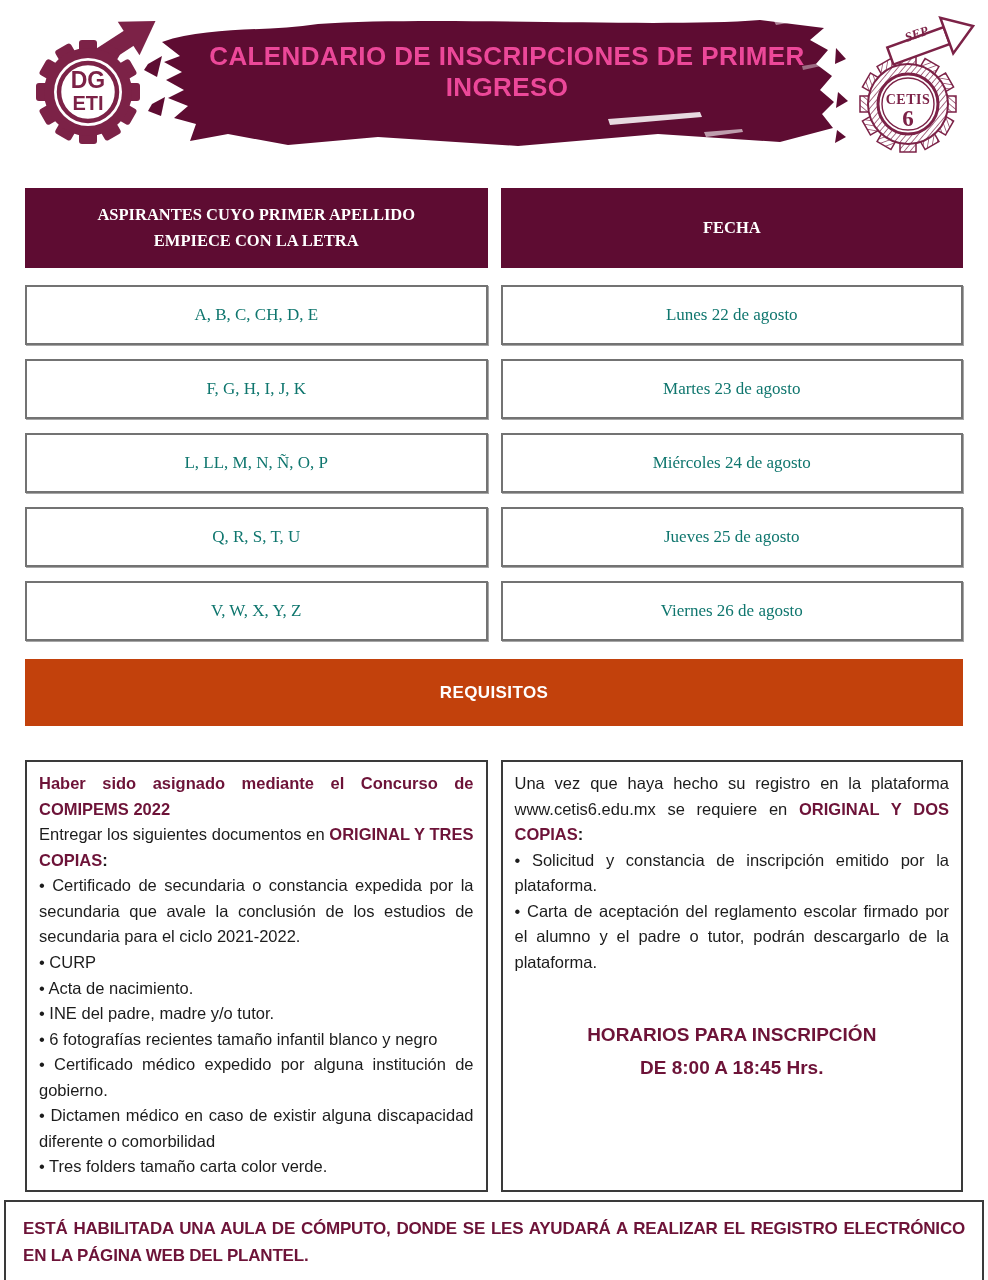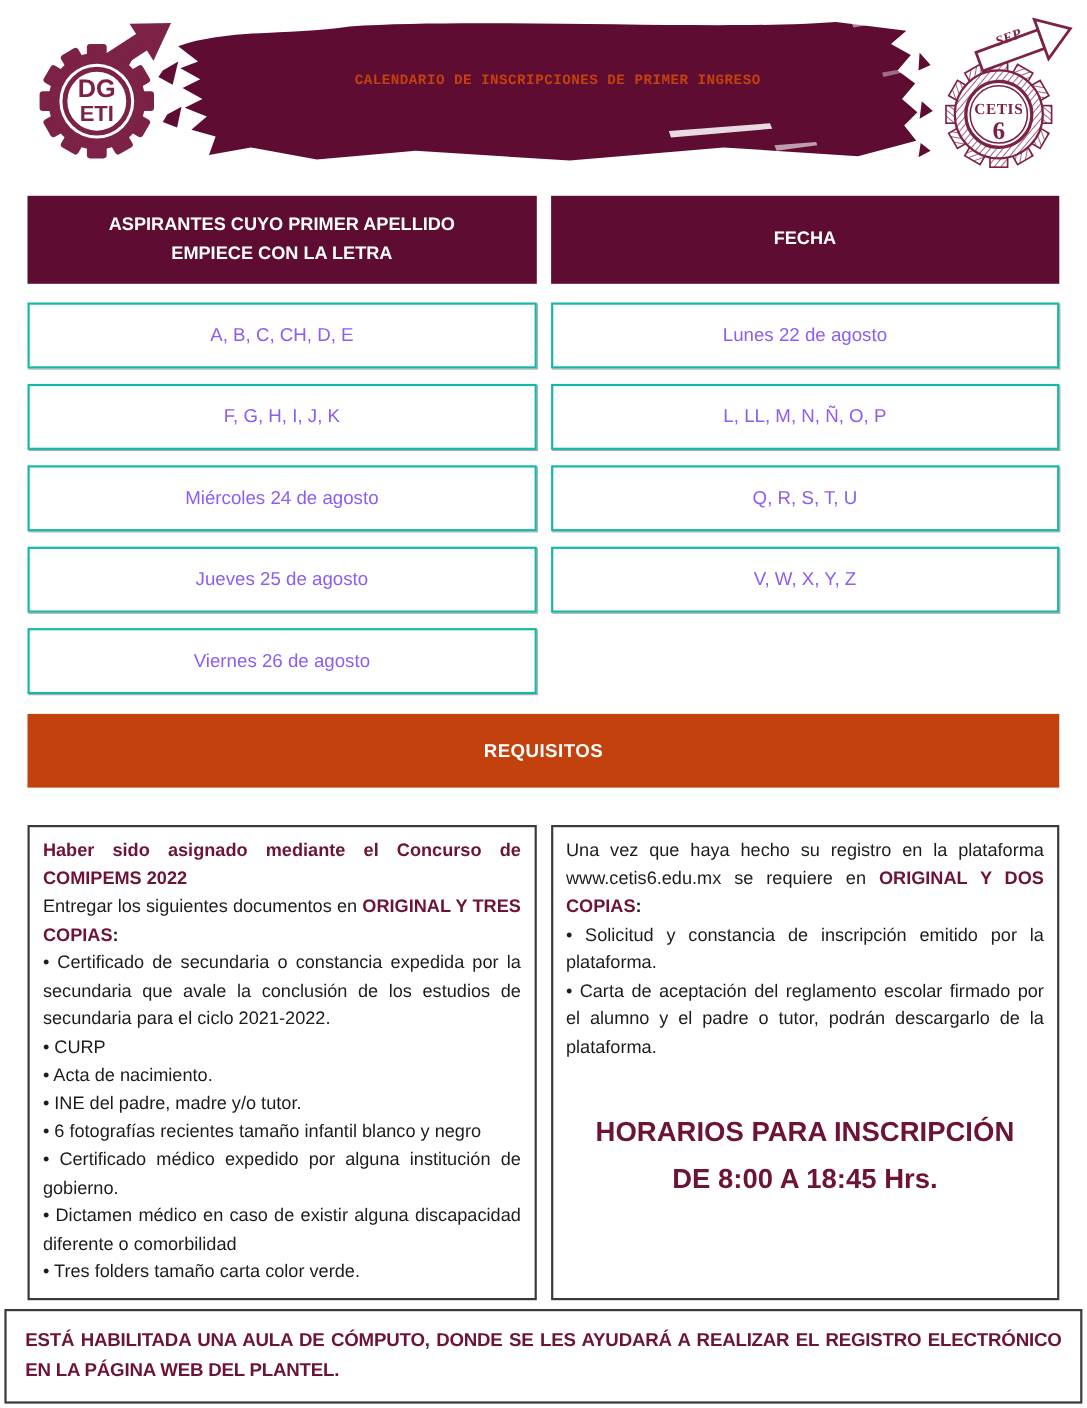--- a/index.html
+++ b/index.html
@@ -9,54 +9,54 @@
   }
   
   .header{position:relative;height:168px;}
   .logo-dgeti{position:absolute;left:28px;top:6px;width:132px;height:146px;}
   .logo-cetis{position:absolute;left:856px;top:14px;width:120px;height:152px;}
   .banner{position:absolute;left:138px;top:6px;width:712px;height:152px;}
   .banner svg{position:absolute;left:0;top:0;width:100%;height:100%;}
   .banner-title{
     position:absolute;left:50px;right:24px;top:4px;bottom:24px;
     display:flex;align-items:center;justify-content:center;text-align:center;
-    color:#c2410c;font-weight:bold;font-size:13px;letter-spacing:.4px;font-family:Liberation Mono, monospace;
+    color:#ec4899;font-weight:bold;font-size:26px;letter-spacing:.4px;
   }
   
   .content{padding:0 25px;}
-  .schedule{display:grid;grid-template-columns:1fr 1fr;column-gap:13px;margin-top:10px;}
+  .schedule{display:grid;grid-template-columns:1fr 1fr;column-gap:13px;margin-top:20px;font-family:Liberation Serif, serif;}
   .thead{
     background:#5e0c32;color:#ffffff;font-weight:bold;font-size:16.5px;
     height:80px;display:flex;flex-direction:column;justify-content:center;
     align-items:center;text-align:center;line-height:1.55;
   }
   .cell{
-    border:2px solid #14b8a6;height:56px;margin-top:14px;
+    border:2px solid #737373;height:56px;margin-top:14px;
     display:flex;align-items:center;justify-content:center;
-    font-size:17px;color:#8b5cf6;background:#fff;
+    font-size:17px;color:#0f766e;background:#fff;
     box-shadow:1px 1px 0 rgba(0,0,0,.35);
   }
   .cell.first{margin-top:17px;}
   
   .req-banner{
     margin-top:18px;background:#c2410c;color:#ffffff;height:67px;
     display:flex;align-items:center;justify-content:center;
     font-weight:bold;font-size:17px;letter-spacing:.4px;
   }
   .boxes{display:grid;grid-template-columns:1fr 1fr;column-gap:13px;margin-top:34px;}
   .box{
     border:2px solid #3a3a3a;min-height:421px;box-sizing:border-box;
     padding:9px 12px 10px;font-size:16.5px;line-height:1.55;color:#1c1c1c;
     background:#fff;
   }
   .justify{text-align:justify;margin:0;}
   .bold-maroon{color:#6d1338;font-weight:bold;}
   .bold-dark{font-weight:bold;color:#1c1c1c;}
   .horarios{margin-top:42px;text-align:center;color:#6d1338;font-weight:bold;
-    font-size:25px;line-height:1.75;}
+    font-size:19px;line-height:1.75;}
   
   .footer-wrap{padding:0 4px;margin-top:8px;}
   .footer-box{border:2px solid #3a3a3a;padding:13px 17px 15px;background:#fff;}
   .footer-text{
     margin:0;color:#6d1338;font-weight:bold;font-size:17px;line-height:1.6;
     text-align:justify;letter-spacing:-0.2px;
   }
 </style>
 </head>
 <body>
@@ -153,20 +153,21 @@
         <div>EMPIECE CON LA LETRA</div>
       </div>
       <div class="thead">
         <div>FECHA</div>
       </div>
 
       <div class="cell first">A, B, C, CH, D, E</div>
       <div class="cell first">Lunes 22 de agosto</div>
 
       <div class="cell">F, G, H, I, J, K</div>
+      <div class="cell">Martes 23 de agosto</div>
 
       <div class="cell">L, LL, M, N, Ñ, O, P</div>
       <div class="cell">Miércoles 24 de agosto</div>
 
       <div class="cell">Q, R, S, T, U</div>
       <div class="cell">Jueves 25 de agosto</div>
 
       <div class="cell">V, W, X, Y, Z</div>
       <div class="cell">Viernes 26 de agosto</div>
     </section>

